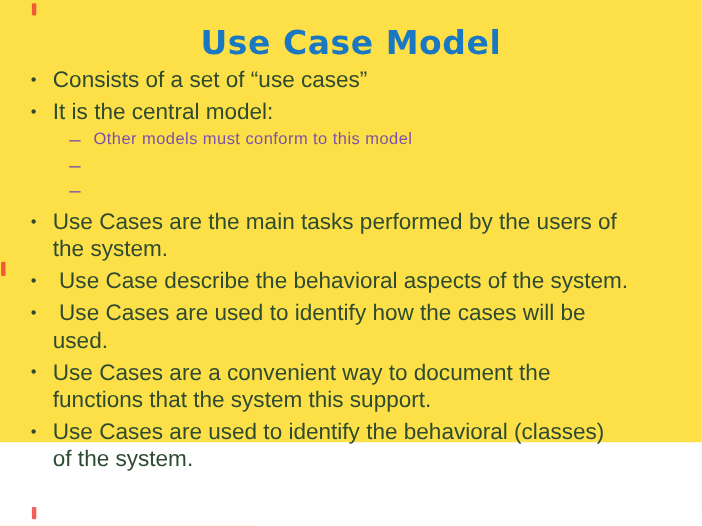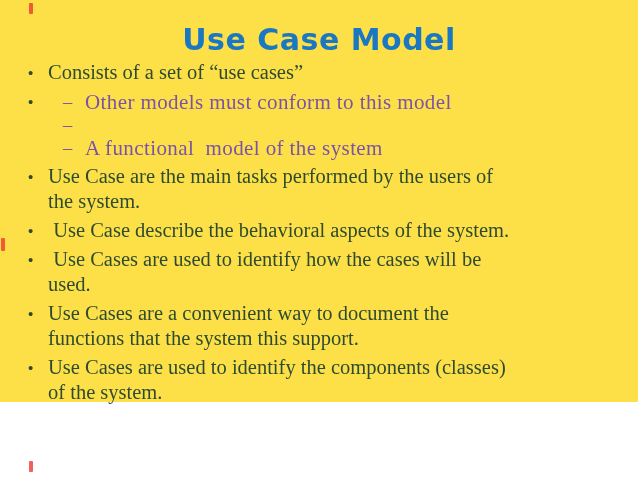--- a/index.html
+++ b/index.html
@@ -32,42 +32,42 @@
     display:flex;
     margin-bottom:4px;
   }
   .dot {
     width:20px;
     flex:0 0 20px;
     font-size:15px;
     line-height:25px;
     color:var(--body,#2e4b31);
   }
-  .itembody { flex:1;font-family:Liberation Serif, serif; }
+  .itembody { flex:1; }
   .txt {
     font-size:20.5px;
     line-height:25px;
     color:var(--body,#2e4b31);
     white-space:pre-wrap;
   }
   .subs { margin-top:2px; }
   .sub {
     display:flex;
     margin-left:15px;
     margin-bottom:1px;
   }
   .dash {
     width:22px;
     flex:0 0 22px;
     font-size:18.5px;
     line-height:22px;
     color:var(--sub,#7a52aa);
   }
   .stxt {
-    font-size:21px;
+    font-size:15px;
     line-height:22px;
     letter-spacing:0.4px;
     color:var(--sub,#7a52aa);
     white-space:pre-wrap;
   }
   .red-mark {
     position:absolute;
     width:4px; height:11px;
     background:var(--mark,#ed3833);
     opacity:0.8;
@@ -89,40 +89,40 @@
     <div class="item">
       <span class="dot">•</span>
       <div class="itembody">
         <div class="txt">Consists of a set of “use cases”</div>
       </div>
     </div>
 
     <div class="item">
       <span class="dot">•</span>
       <div class="itembody">
+        <div class="txt">It is the central model:</div>
         <div class="subs">
           <div class="sub">
             <span class="dash">–</span>
             <div class="stxt">Other models must conform to this model</div>
           </div>
           <div class="sub">
             <span class="dash">–</span>
           </div>
           <div class="sub">
             <span class="dash">–</span>
-            <div class="stxt">A functional  model of the system</div>
           </div>
         </div>
       </div>
     </div>
 
     <div class="item">
       <span class="dot">•</span>
       <div class="itembody">
-        <div class="txt">Use Case are the main tasks performed by the users of
+        <div class="txt">Use Cases are the main tasks performed by the users of
 the system.</div>
       </div>
     </div>
 
     <div class="item">
       <span class="dot">•</span>
       <div class="itembody">
         <div class="txt"> Use Case describe the behavioral aspects of the system.</div>
       </div>
     </div>
@@ -139,21 +139,21 @@
       <span class="dot">•</span>
       <div class="itembody">
         <div class="txt">Use Cases are a convenient way to document the
 functions that the system this support.</div>
       </div>
     </div>
 
     <div class="item">
       <span class="dot">•</span>
       <div class="itembody">
-        <div class="txt">Use Cases are used to identify the components (classes)
+        <div class="txt">Use Cases are used to identify the behavioral (classes)
 of the system.</div>
       </div>
     </div>
 
   </div>
 
   <div class="red-mark mark-top"></div>
   <div class="red-mark mark-middle"></div>
   <div class="red-mark mark-bottom"></div>
 

